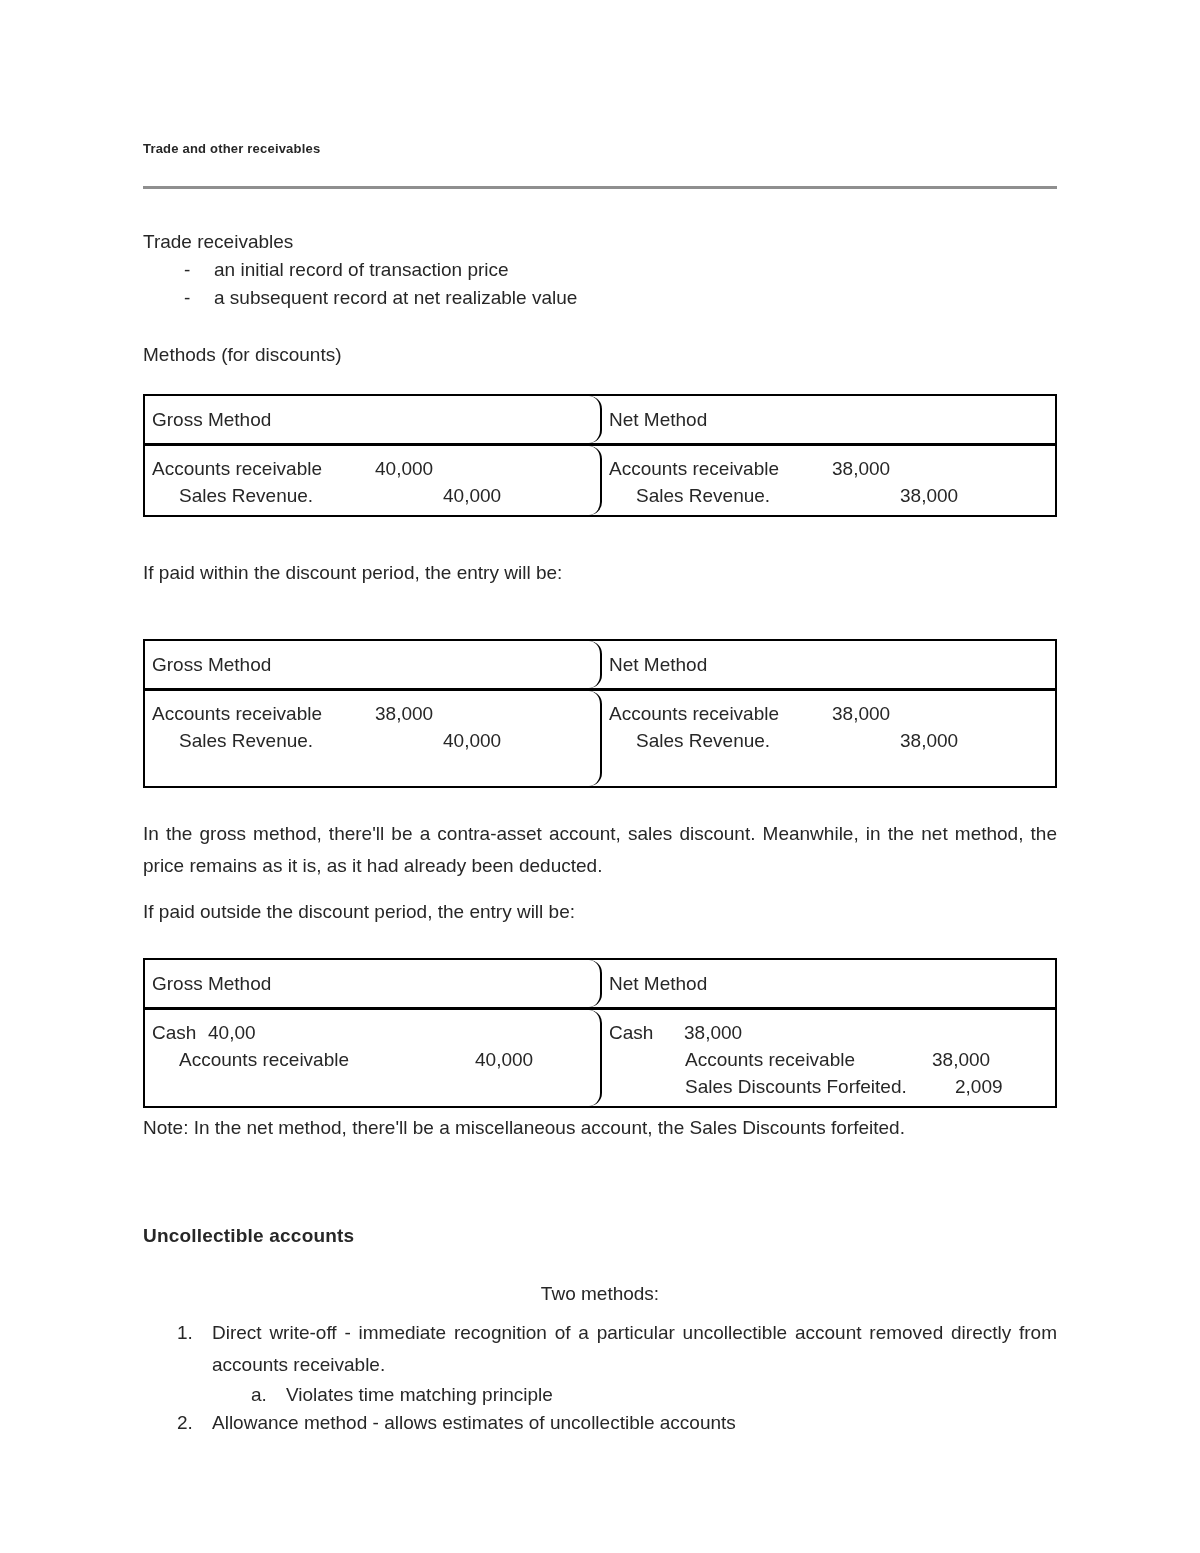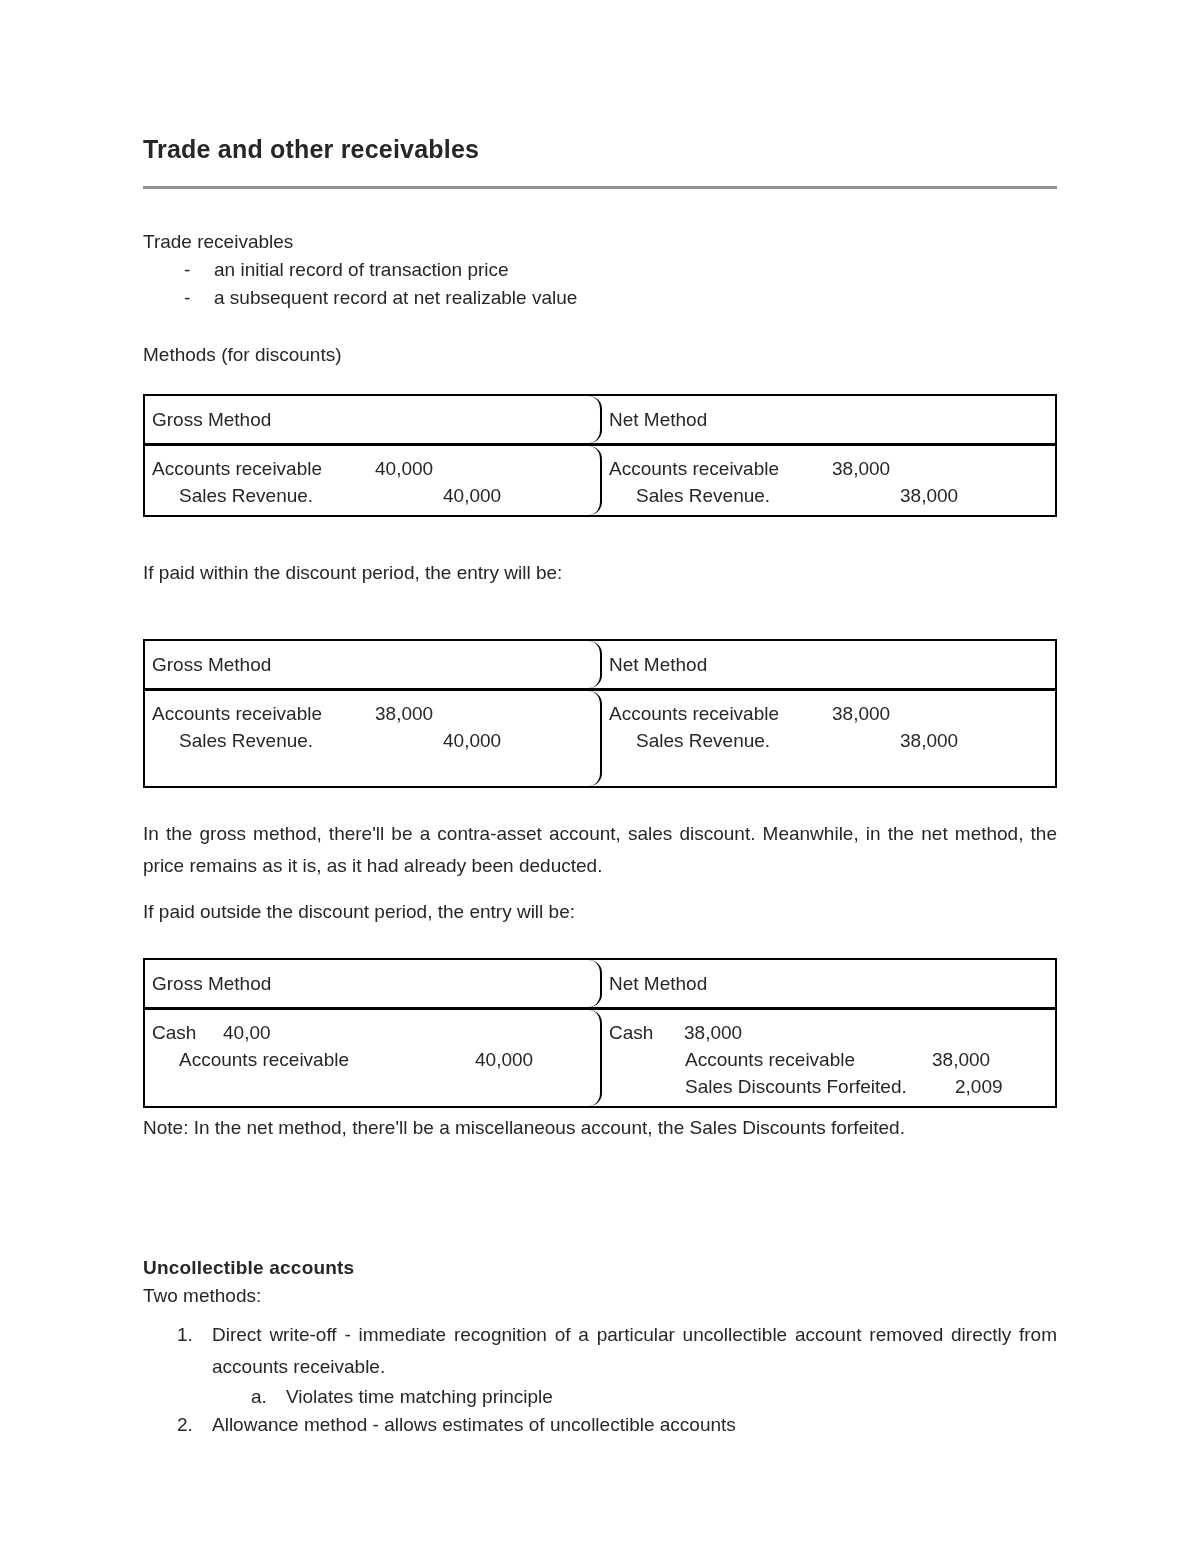--- a/index.html
+++ b/index.html
@@ -8,21 +8,21 @@
     width:1200px;height:1553px;
     margin:0 auto;
     background:#ffffff;
     box-sizing:border-box;
     padding:137px 143px 0 143px;
     font-family:"Liberation Sans","DejaVu Sans",sans-serif;
     font-size:19px;line-height:28px;color:#272727;
     overflow:hidden;
   }
   .doc-title{
-    font-size:25px;font-weight:bold;line-height:24px;margin:0;
+    font-size:13px;font-weight:bold;line-height:24px;margin:0;
     letter-spacing:0.2px;
   }
   .rule{
     border:none;height:3px;background:#8f8f8f;margin:25px 0 0 0;
   }
   .para{margin:0;}
   .mt-heading{margin-top:39px;}
   .mt-methods{margin-top:29px;}
   .mt-intro1{margin-top:42px;}
   .mt-para{margin-top:30px;}
@@ -51,29 +51,29 @@
   .jcell{box-sizing:border-box;padding-left:7px;border-radius:13px;}
   .jcell.left{width:457px;border-right:2px solid #000;flex:none;}
   .jcell.right{flex:1;}
   .jhead .jcell{height:47px;display:flex;align-items:center;}
   .jbody .jcell{padding-top:9px;padding-bottom:6px;min-height:95px;}
   .jbody.short .jcell{min-height:68px;}
   .jline{position:relative;height:27px;line-height:27px;white-space:nowrap;}
   .jline .amt{position:absolute;top:0;}
   .ind1{padding-left:27px;}
   .ind2{padding-left:76px;}
-  .tab-a{left:71px;}
+  .tab-a{left:56px;}
   .tab-b{left:75px;}
   .tab-c{left:223px;}
   .tab-d{left:291px;}
   .tab-e{left:323px;}
   .tab-f{left:346px;}
   .bold-heading{font-weight:bold;letter-spacing:0.2px;}
-  .mt-uncollect{margin-top:112px;}
-  .mt-twomethods{}
+  .mt-uncollect{margin-top:80px;}
+  .mt-twomethods{margin-top:30px;text-align:center;}
 </style>
 </head>
 <body>
 
 <div class="page">
 
   <h1 class="doc-title">Trade and other receivables</h1>
   <hr class="rule">
 
   <p class="para mt-heading">Trade receivables</p>

